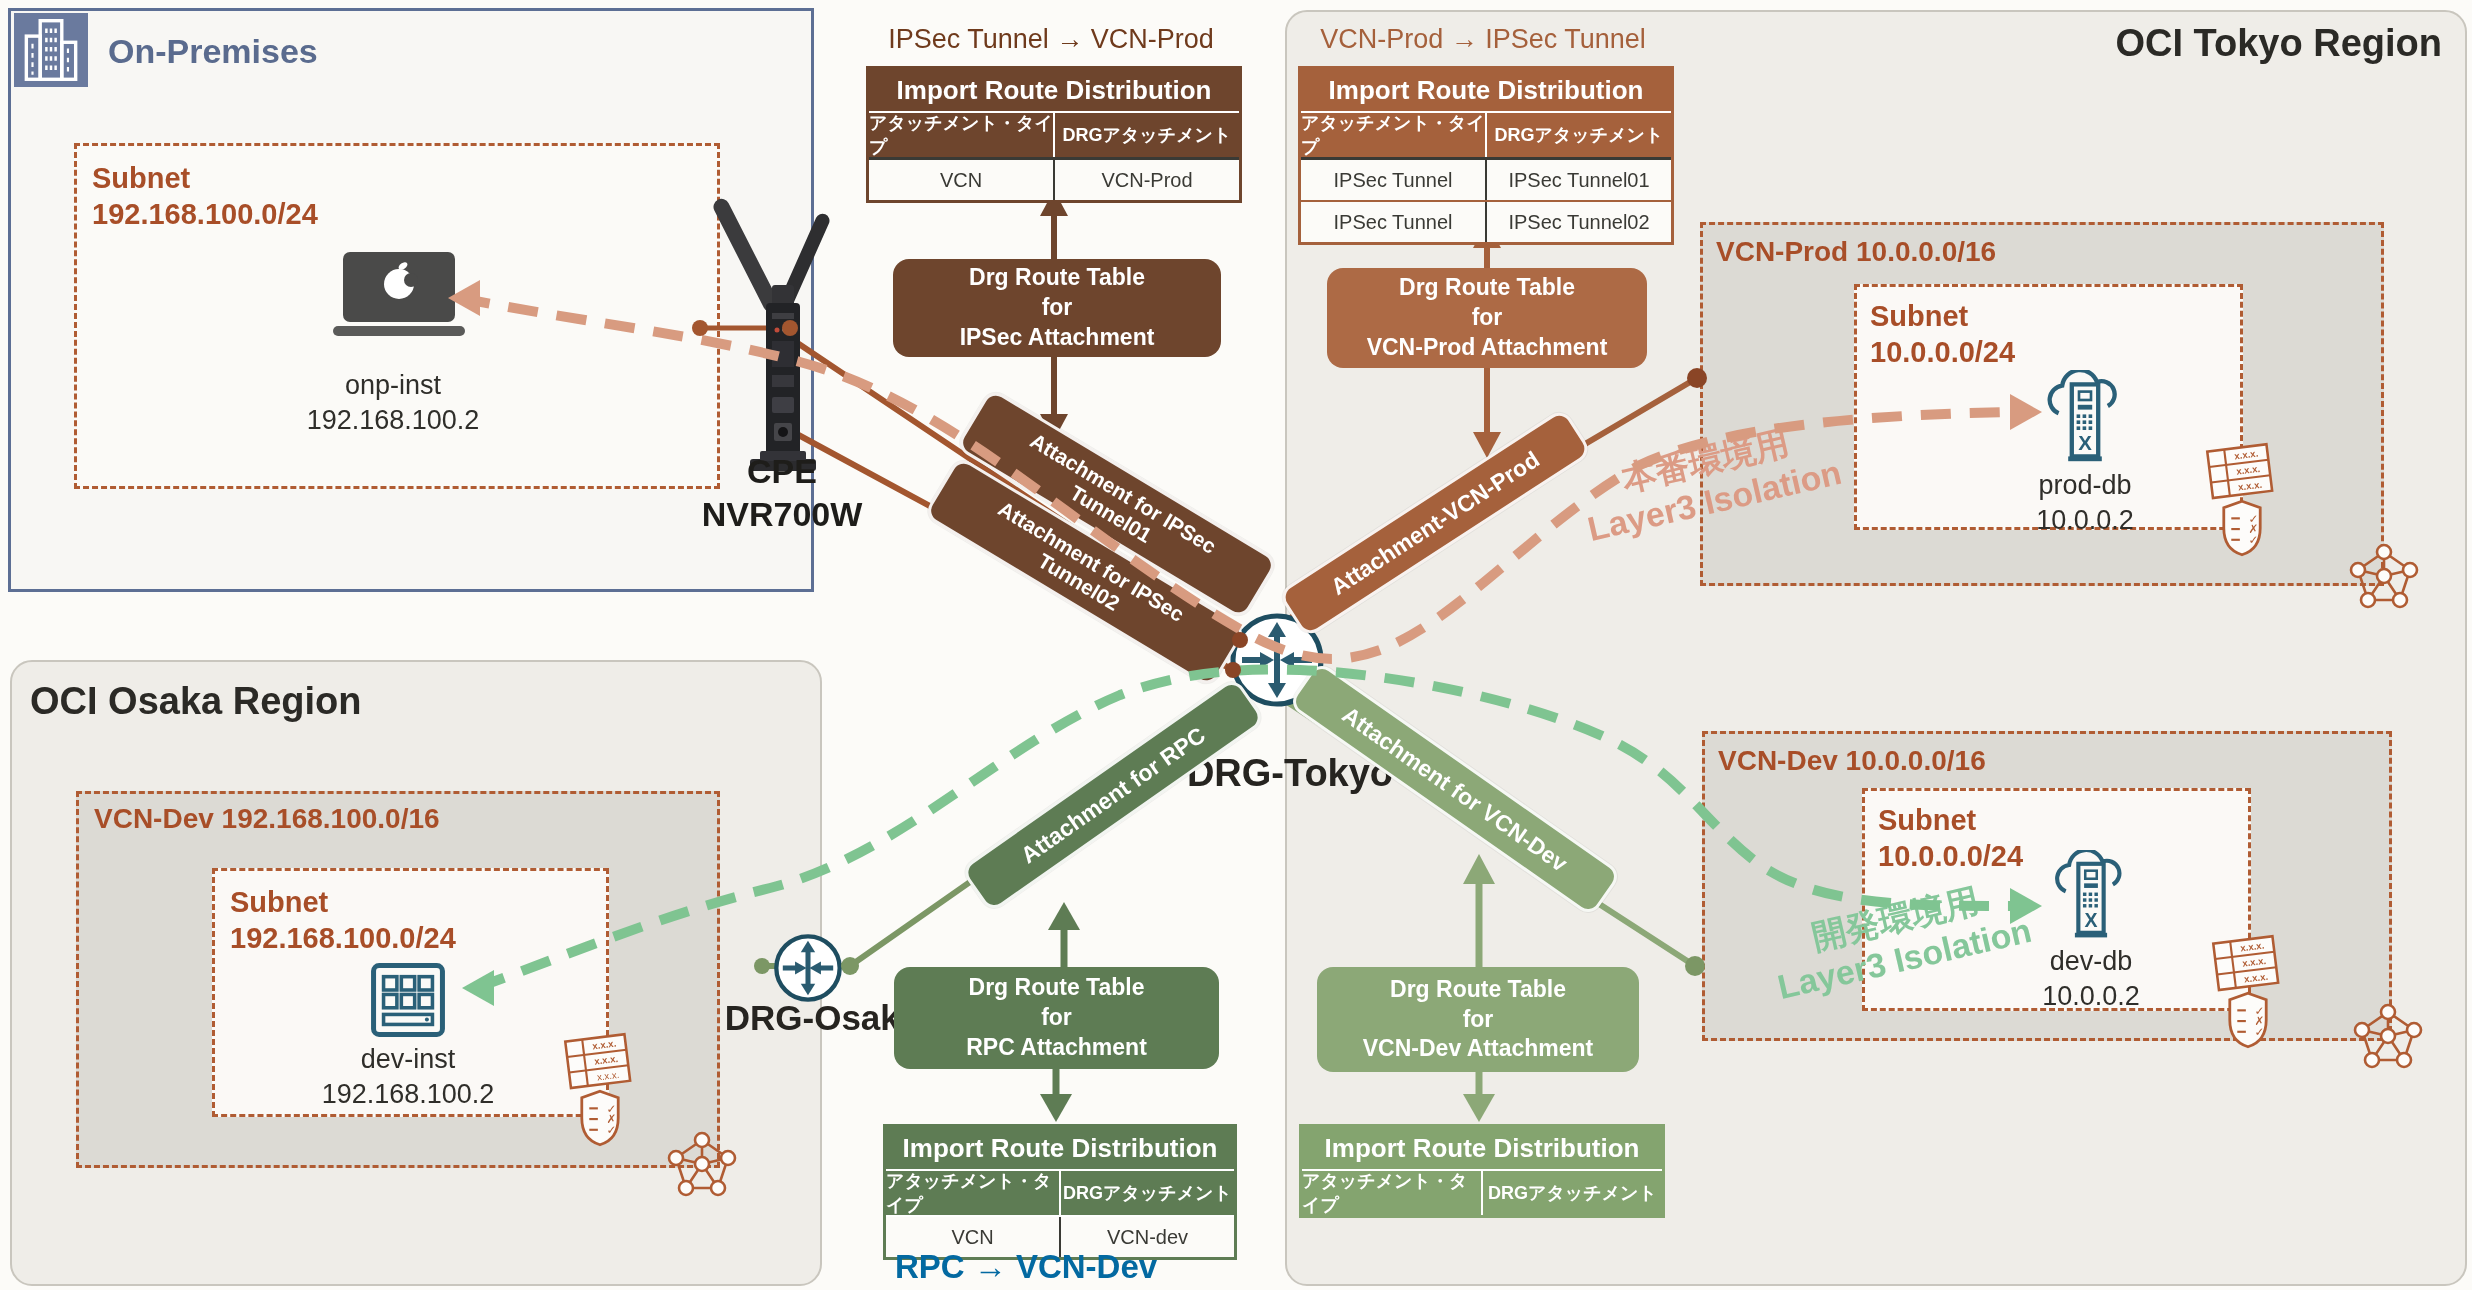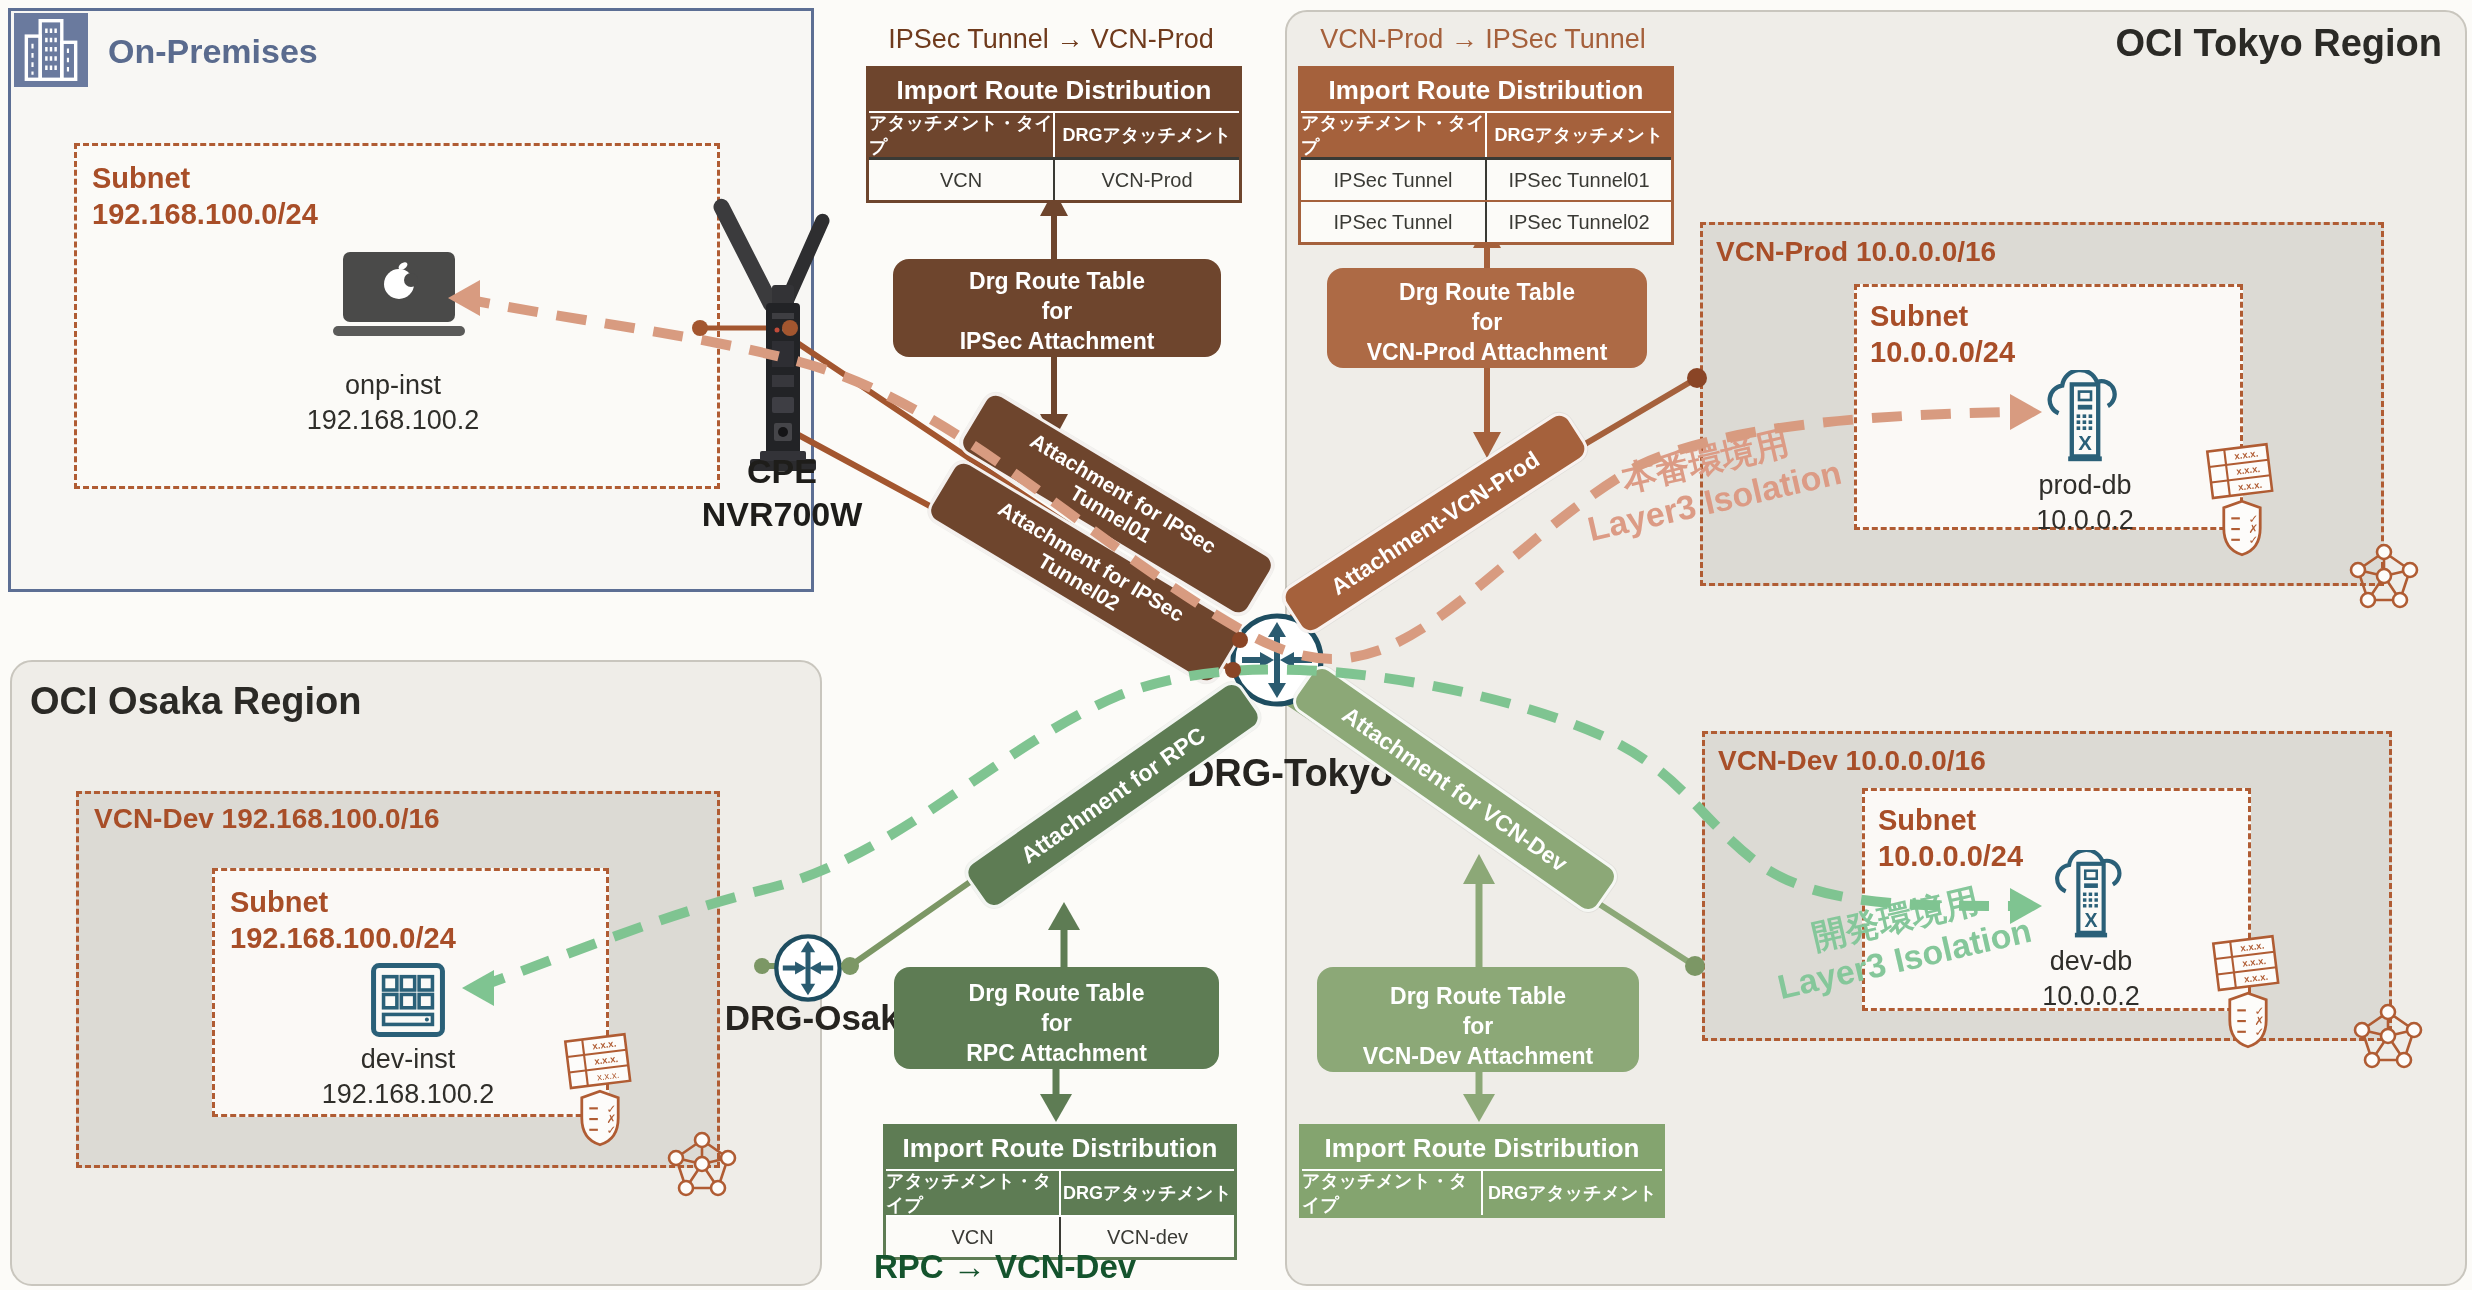--- a/index.html
+++ b/index.html
@@ -21,21 +21,21 @@
   .vcnbox{background:var(--vcn-bg);border:3px dashed var(--rust);z-index:2;}
   .subnetbox{background:var(--subnet-bg);border:3px dashed var(--rust);z-index:3;}
   .vcn-label{font-weight:bold;font-size:28px;color:var(--rust-text);z-index:6;}
   .subnet-label{font-weight:bold;font-size:29px;color:var(--rust-text);line-height:1.25;z-index:6;}
   .node-label{font-size:27px;color:#2F2E2A;text-align:center;line-height:1.3;z-index:6;}
   .pill{z-index:6;color:#fff;font-weight:bold;text-align:center;border-radius:14px;
         border:3px solid rgba(255,255,255,.92);display:flex;flex-direction:column;
         align-items:center;justify-content:center;line-height:1.15;
         box-shadow:0 0 0 1px rgba(0,0,0,.05);}
   .routebox{z-index:6;color:#fff;font-weight:bold;text-align:center;border-radius:16px;
-        display:flex;flex-direction:column;align-items:center;justify-content:flex-end;
+        display:flex;flex-direction:column;align-items:center;justify-content:center;
         font-size:23px;line-height:1.3;}
   .irt{z-index:6;font-size:20px;}
   .irt .hd{color:#fff;font-weight:bold;font-size:26px;text-align:center;
            display:flex;align-items:center;justify-content:center;height:42px;}
   .irt .cols{display:flex;height:44px;border-top:2px solid #fff;}
   .irt .cols div{flex:1;color:#fff;font-weight:bold;font-size:18px;display:flex;
                  align-items:center;justify-content:center;}
   .irt .cols div + div{border-left:2px solid #fff;}
   .irt .row{display:flex;background:#FCFBF8;color:#3A3A35;}
   .irt .row div{flex:1;display:flex;align-items:center;justify-content:center;height:40px;}
@@ -244,21 +244,21 @@
     <div class="hd">Import Route Distribution</div>
     <div class="cols">
       <div>アタッチメント・タイプ</div>
       <div>DRGアタッチメント</div>
     </div>
     <div class="row" style="border-top:2px solid #fff;">
       <div>VCN</div>
       <div>VCN-dev</div>
     </div>
   </div>
-  <div class="abs tbl-footer" style="left:831px;top:1248px;width:348px;color:#14532d;">RPC → VCN-Dev</div>
+  <div class="abs tbl-footer" style="left:852px;top:1248px;width:348px;color:#0369a1;">RPC → VCN-Dev</div>
 
   <div class="abs irt" style="left:1299px;top:1124px;width:360px;border:3px solid var(--green-table);background:var(--green-table);color:var(--green-table);">
     <div class="hd">Import Route Distribution</div>
     <div class="cols">
       <div>アタッチメント・タイプ</div>
       <div>DRGアタッチメント</div>
     </div>
   </div>
 
   <div class="abs icon6" style="left:333px;top:250px;">

